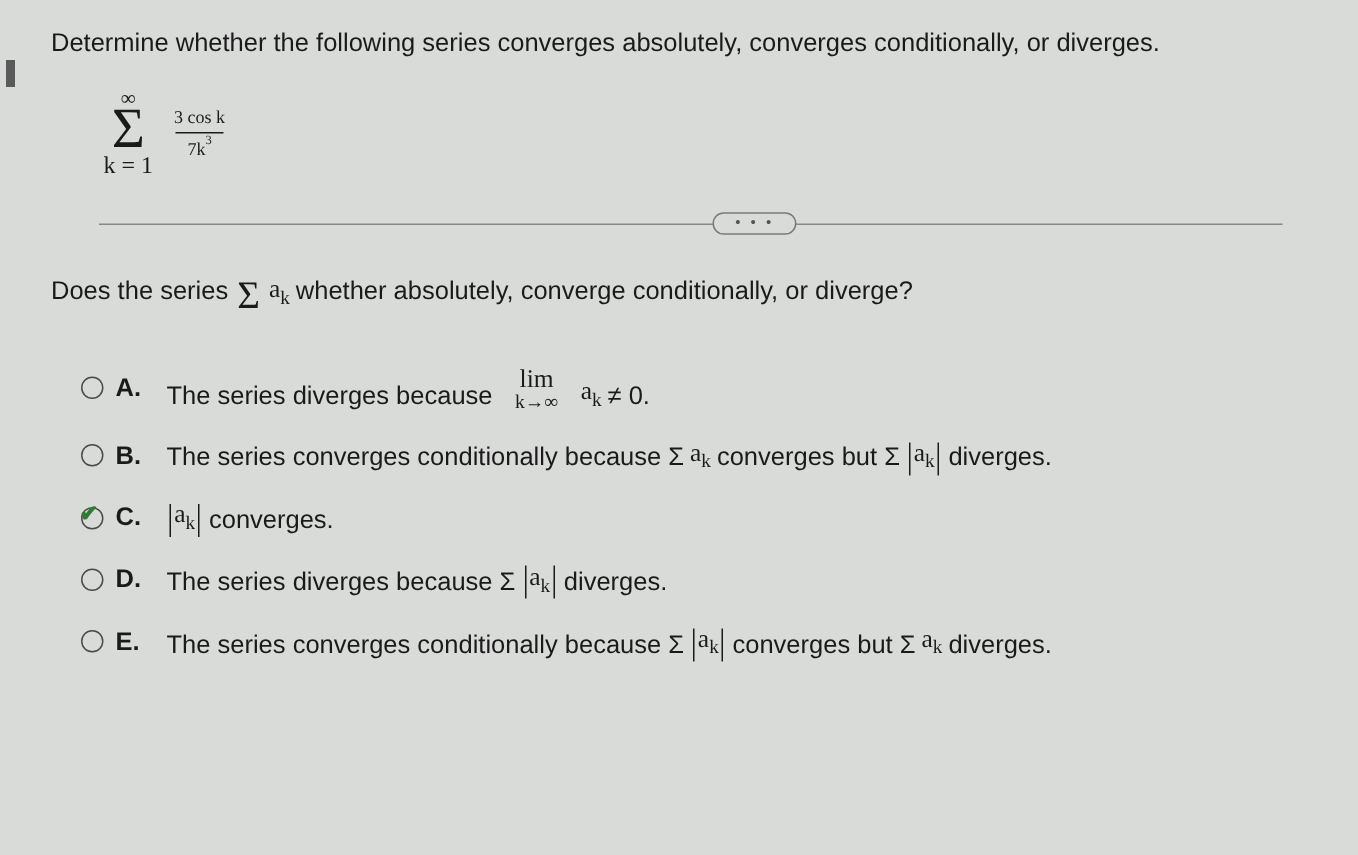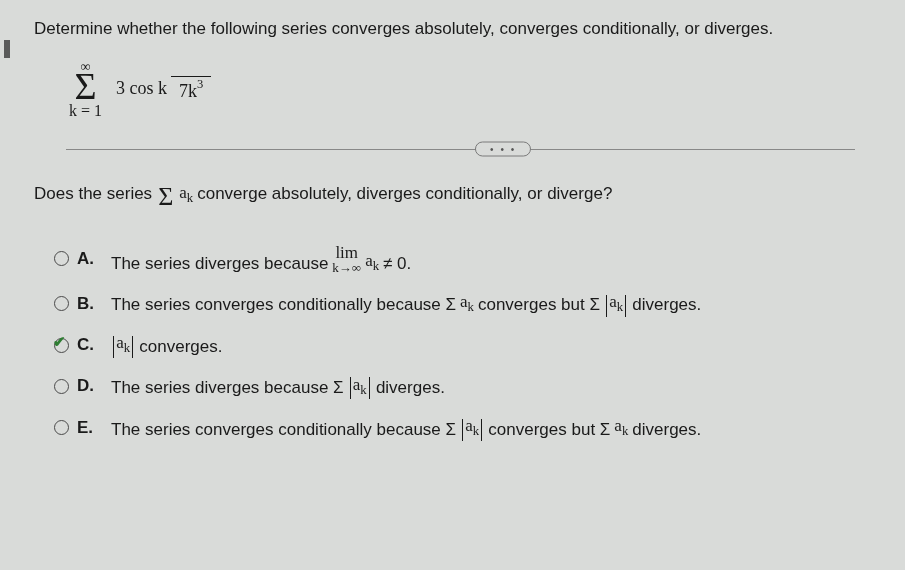--- a/index.html
+++ b/index.html
@@ -52,23 +52,23 @@
     .sigma {
       font-size: 38px;
       line-height: 0.75;
     }
     .sigma-bot {
       font-size: 16px;
       margin-top: 2px;
     }
     .frac {
       display: inline-flex;
-      flex-direction: row;
-      align-items: center;
-      font-size: 18px;
+      flex-direction: column;
+      align-items: center;
+      font-size: 12px;
     }
     .frac .num {
       padding: 0 4px 2px 4px;
     }
     .frac .den {
       border-top: 1.2px solid #1a1a1a;
       padding: 2px 8px 0 8px;
       text-align: right;
     }
     .sup {
@@ -178,21 +178,21 @@
       align-items: flex-end;
       flex-wrap: wrap;
       gap: 4px;
     }
     .lim-block {
       display: inline-flex;
       flex-direction: column;
       align-items: center;
       font-family: 'Times New Roman', serif;
       line-height: 1;
-      margin: 0 0;
+      margin: 0 11px;
     }
     .lim-block .lim-top { font-size: 17px; }
     .lim-block .lim-bot { font-size: 13px; }
   </style>
 </head>
 <body>
 
 <div class="page">
   <div class="prompt">Determine whether the following series converges absolutely, converges conditionally, or diverges.</div>
 
@@ -212,21 +212,21 @@
 
   <div class="divider-row">
     <div class="divider-line"></div>
     <div class="dots-pill">• • •</div>
   </div>
 
   <div class="question">
     <span>Does the series</span>
     <span class="inline-sigma">Σ</span>
       <span class="a-sub"><span>a</span><span class="sub">k</span></span>
-    <span>converge absolutely, diverges conditionally, or diverge?</span>
+    <span>whether absolutely, converge conditionally, or diverge?</span>
   </div>
 
   <div class="options" id="options-container">
       <div class="option">
     <div class="radio "></div>
     <div class="opt-letter">A.</div>
     <div class="opt-text">
           <span>The series diverges because</span>
             <span class="lim-block">
             <span class="lim-top">lim</span>

